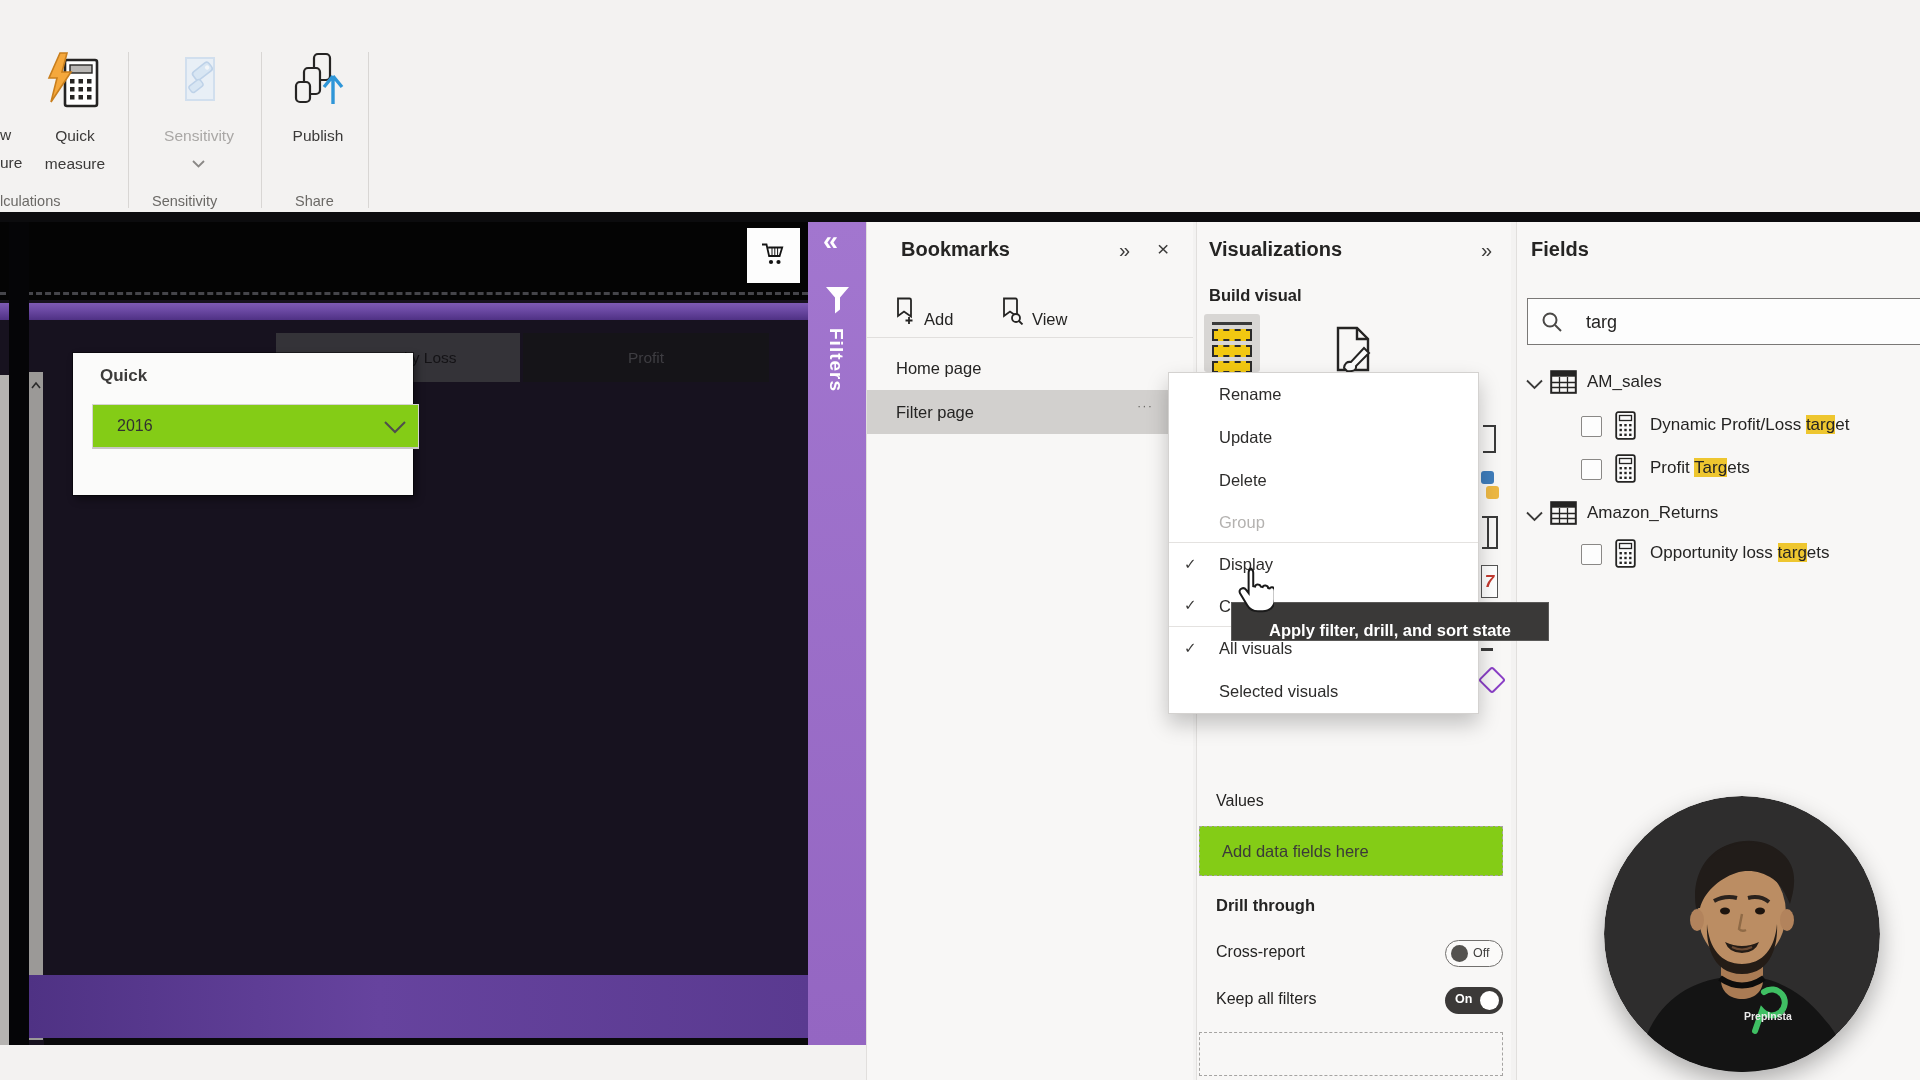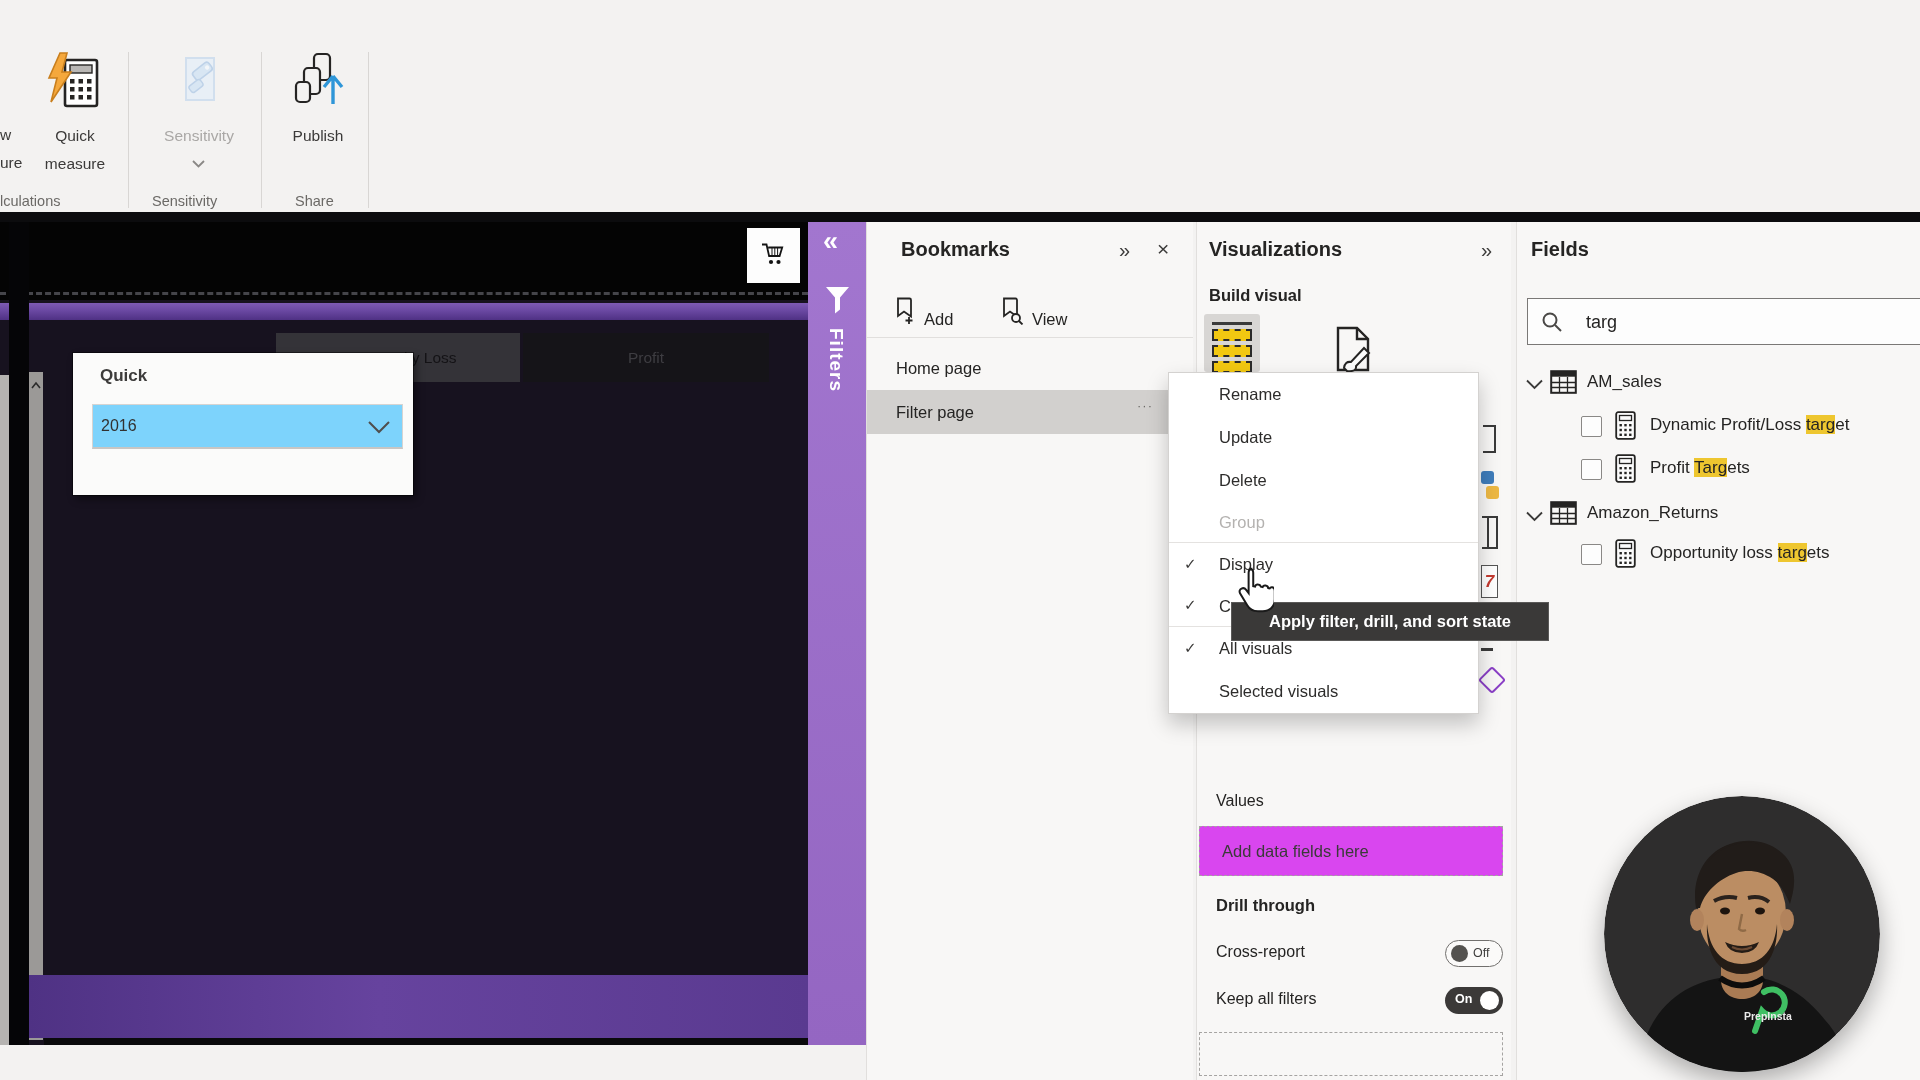--- a/index.html
+++ b/index.html
@@ -19,23 +19,23 @@
   .canvas{position:absolute;left:0;top:222px;width:808px;height:823px;background:#17121f;overflow:hidden}
   .cv-header{position:absolute;left:0;top:0;width:808px;height:78px;background:#040404}
   .cv-dash{position:absolute;left:0;top:70px;width:808px;height:0;border-top:3px dashed #45454a}
   .cv-purpleline{position:absolute;left:0;top:81px;width:808px;height:17px;
                  background:linear-gradient(180deg,#7e5ab5 0%,#6a48a2 45%,#4f3184 100%)}
   .cv-btn{position:absolute;top:111px;height:49px;display:flex;align-items:center;justify-content:center;font-size:15.5px}
   .cart-btn{position:absolute;left:747px;top:6px;width:53px;height:55px;background:#fdfdfd;display:flex;align-items:center;justify-content:center}
   .slicer-card{position:absolute;left:73px;width:340px;background:#fbfbfa;
                box-shadow:0 0 0 1px rgba(0,0,0,.45),3px 4px 8px rgba(0,0,0,.45)}
   .slicer-title{position:absolute;left:27px;top:13px;font-size:17px;font-weight:600;color:#3d3c3b}
-  .slicer-select{position:absolute;left:19px;top:51px;width:301px;height:42px;background:#7dd3fc;
+  .slicer-select{position:absolute;left:19px;top:51px;width:301px;height:42px;background:#84cc16;
                  border:1px solid #d6d4d2;border-bottom:2px solid #c8c6c4;display:flex;align-items:center;
-                 padding-left:8px;font-size:16px;color:#323130}
+                 padding-left:24px;font-size:16px;color:#323130}
   .slicer-chevron{position:absolute;right:12px;top:15px}
   .cv-purpleband{position:absolute;left:29px;top:753px;width:779px;height:63px;
                  background:linear-gradient(90deg,#4f3284,#66439e 45%,#5a3a90)}
   .cv-blackstrip{position:absolute;left:44px;top:816px;width:764px;height:7px;background:#0a0a0c}
   .strip-light{position:absolute;left:0;top:153px;width:9px;height:670px;background:#b5b3b1}
   .strip-black{position:absolute;left:9px;top:0;width:20px;height:823px;background:#050507}
   .strip-gray{position:absolute;left:29px;top:150px;width:14px;height:668px;background:#9b9997}
 
   
   .filters-bar{position:absolute;left:808px;top:222px;width:58px;height:823px;
@@ -47,21 +47,21 @@
   .ptitle{position:absolute;font-size:20px;font-weight:600;color:#252423}
   .picon{position:absolute;font-size:20px;color:#3b3a39;letter-spacing:-4px}
   .list-row{position:absolute;left:0;width:100%;height:44px;display:flex;align-items:center;padding-left:29px;
             font-size:16.5px;box-sizing:border-box}
   .sel-row{background:#d2d0ce}
   .tool-btn{position:absolute;display:flex;align-items:flex-end;gap:8px;font-size:16.5px;color:#252423}
   .hdiv{position:absolute;height:1px;background:#e1dfdd}
 
   .section-label{position:absolute;font-size:16.5px;font-weight:700;color:#252423}
   .plain-label{position:absolute;font-size:16px;color:#252423}
-  .well{position:absolute;border:1px dashed #a6a4a2;background:#d946ef;display:flex;align-items:center;
+  .well{position:absolute;border:1px dashed #a6a4a2;background:#84cc16;display:flex;align-items:center;
         padding-left:22px;font-size:16.5px;color:#3b3a39;box-sizing:border-box}
   .tog{position:absolute;width:58px;height:27px;border-radius:14px;font-size:12.5px;box-sizing:border-box}
   .tog-off{background:#fbfaf9;border:1px solid #72706e;color:#3f3e3d}
   .tog-off .knob{position:absolute;left:5px;top:4px;width:17px;height:17px;border-radius:50%;background:#54524f}
   .tog-off .tg-txt{position:absolute;left:27px;top:5px}
   .tog-on{background:#3b3938;color:#fff;font-weight:700}
   .tog-on .knob{position:absolute;right:4px;top:4px;width:19px;height:19px;border-radius:50%;background:#fff}
   .tog-on .tg-txt{position:absolute;left:10px;top:5px}
 
   .slicer-icon-bg{position:absolute;left:1204px;top:314px;width:56px;height:58px;background:#d8d6d4;border-radius:3px}
@@ -79,21 +79,21 @@
   
   .menu{position:absolute;left:1168px;top:372px;width:309px;background:#fff;border:1px solid #d4d2d0;
         box-shadow:0 10px 20px rgba(0,0,0,.22);z-index:40}
   .mi{position:relative;height:43px;display:flex;align-items:center;padding-left:50px;font-size:16.5px;color:#2d2c2b}
   .mi .ck{position:absolute;left:15px;top:12px;font-size:15px;color:#3b3a39}
   .mi-dis{color:#b4b2b0}
   .mi-hov{background:#eceaea}
   .msep{height:1px;background:#e4e2e0}
 
   .tooltip{position:absolute;left:1231px;top:602px;width:318px;height:39px;background:#3a3938;border:1px solid #5a5958;
-           display:flex;align-items:center;justify-content:center;color:#fff;font-weight:700;font-size:16.5px;z-index:50;box-sizing:border-box}
+           display:flex;align-items:flex-end;justify-content:center;color:#fff;font-weight:700;font-size:16.5px;z-index:50;box-sizing:border-box}
   .cursor{position:absolute;left:1234px;top:566px;z-index:60}
 
   
   .frag{position:absolute;z-index:5}
 
   
   .webcam{position:absolute;left:1604px;top:796px;width:276px;height:276px;border-radius:50%;overflow:hidden;
           box-shadow:0 10px 24px rgba(0,0,0,.30);z-index:30}
 </style>
 </head>

